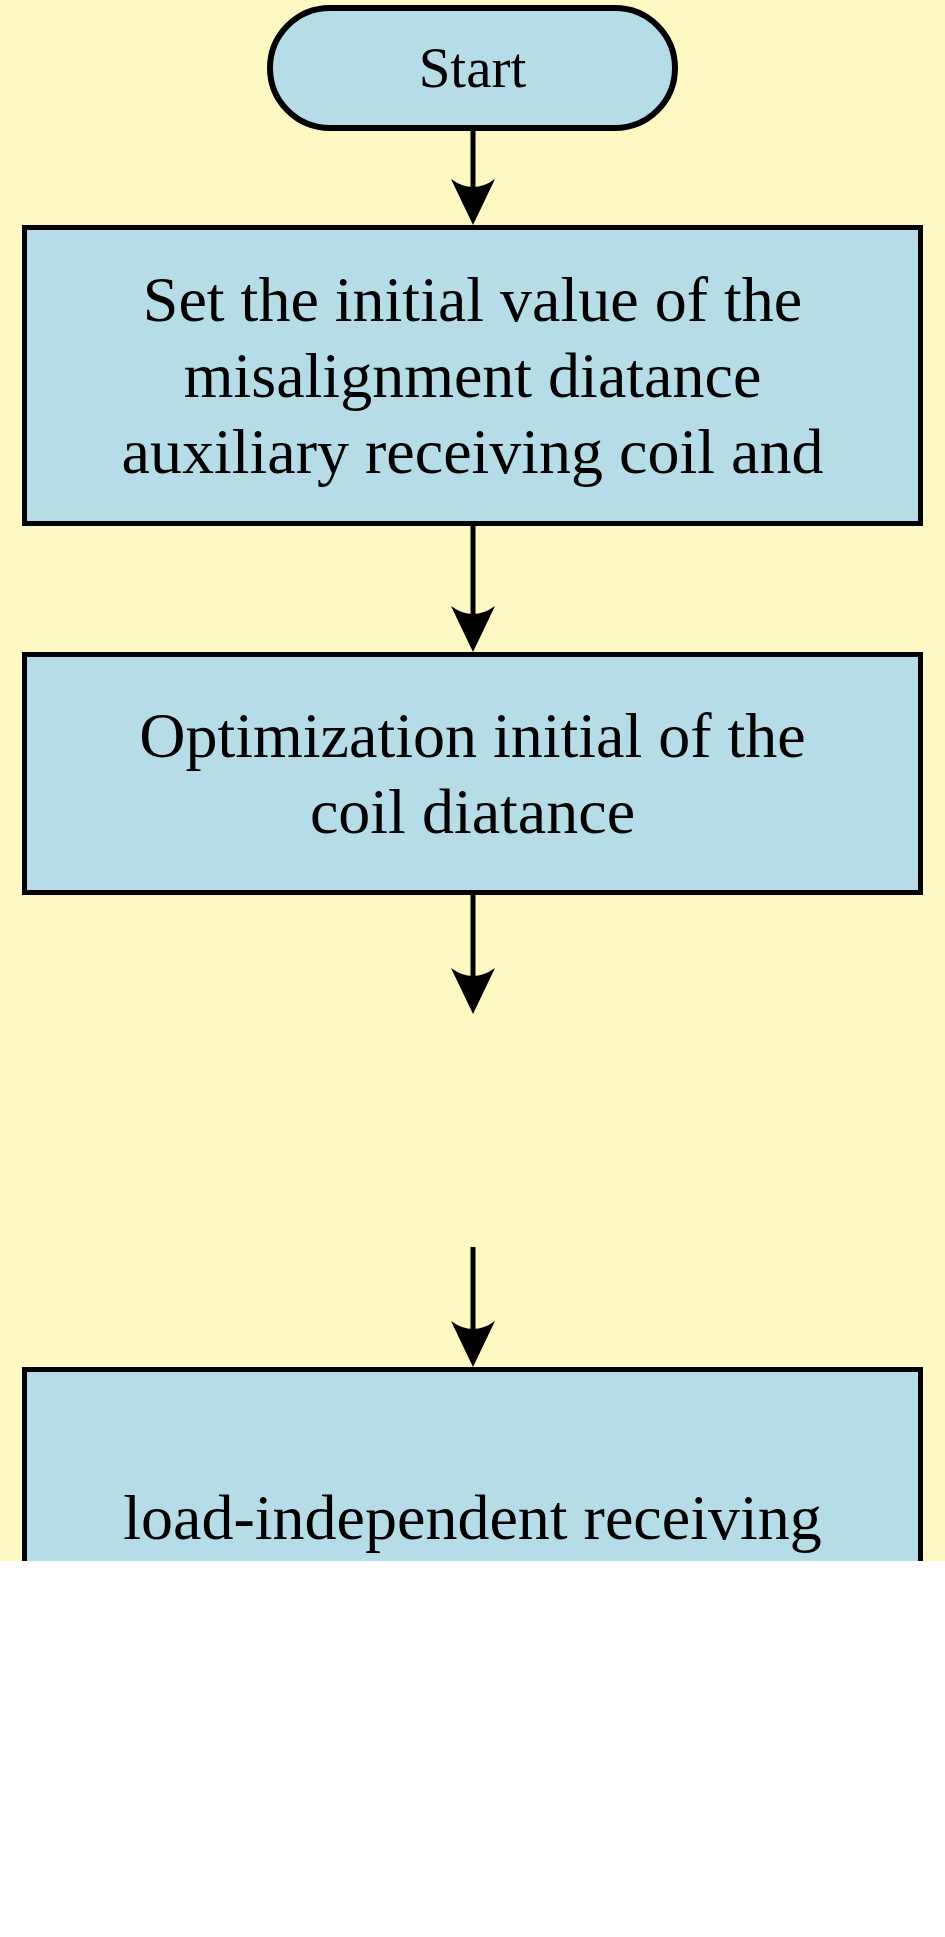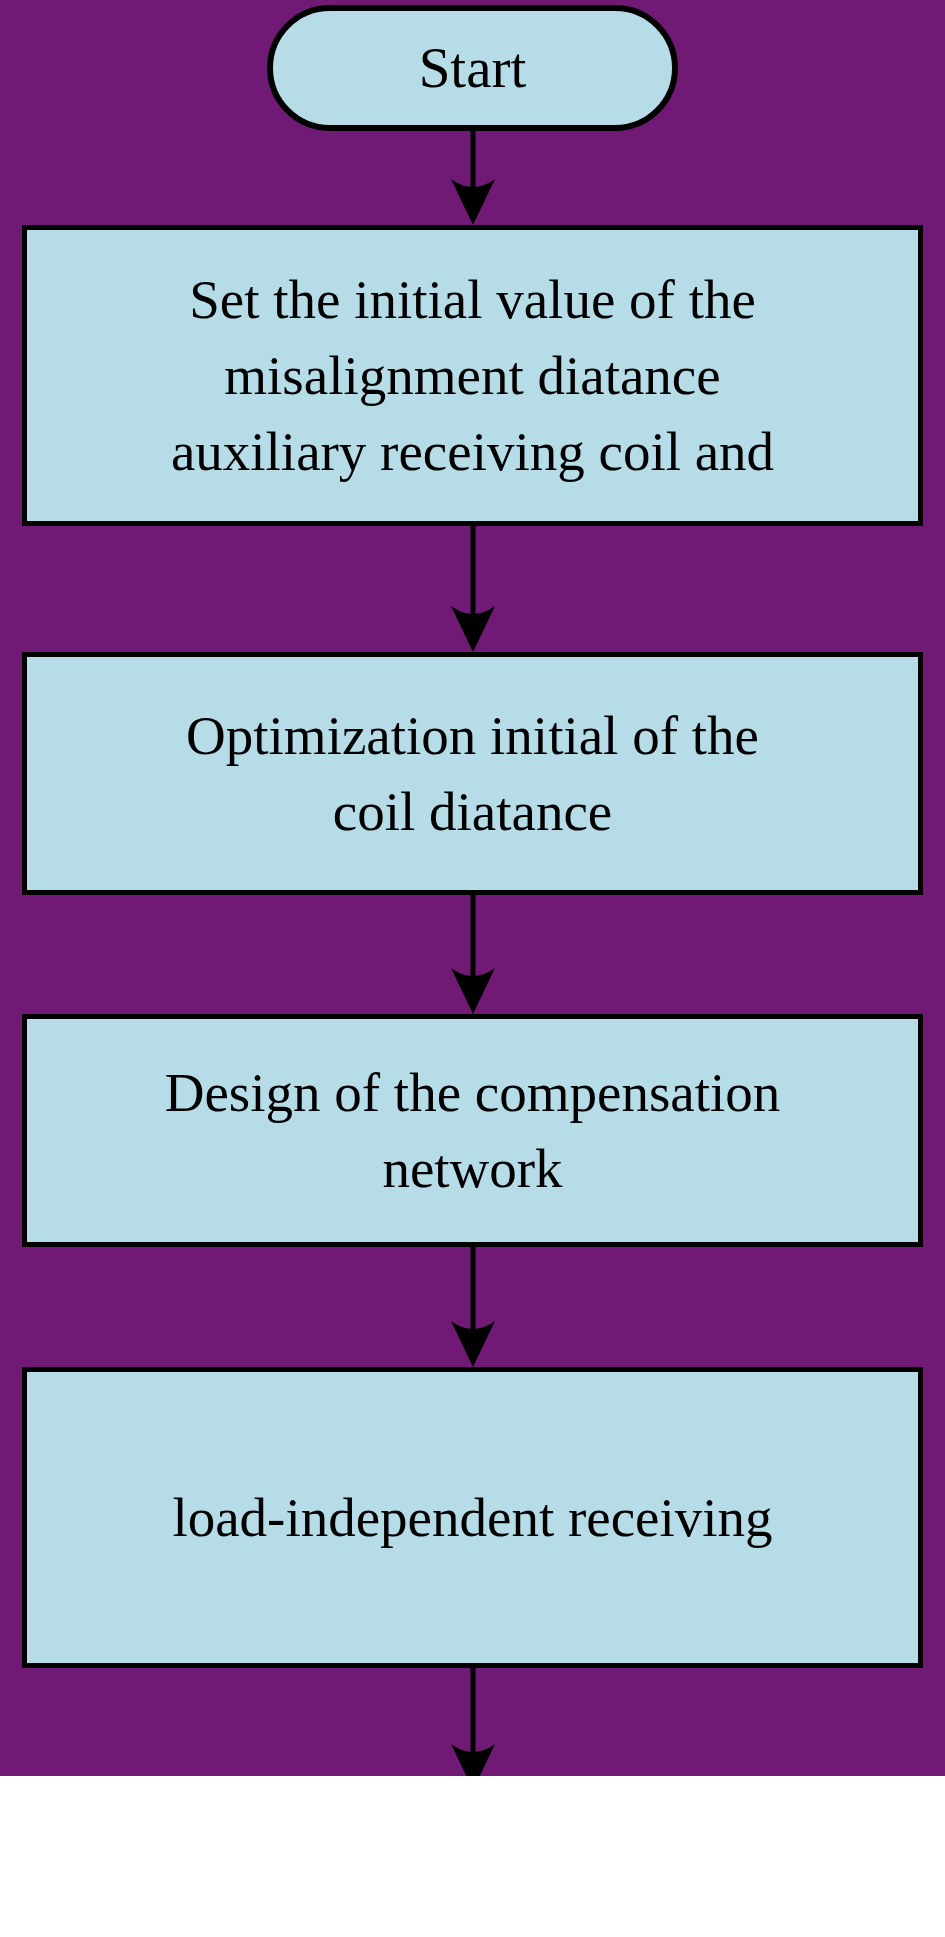--- a/index.html
+++ b/index.html
@@ -3,41 +3,41 @@
 <meta charset="utf-8">
 <style>
   html, body {
     margin: 0;
     padding: 0;
     background: #ffffff;
   }
   .canvas {
     position: relative;
     width: 945px;
-    height: 1776px;
-    background: #701a75;
+    height: 1561px;
+    background: #fef9c3;
     font-family: "Liberation Serif", "DejaVu Serif", serif;
     color: #000000;
     overflow: hidden;
     text-decoration: underline;
   }
   .node {
     position: absolute;
     box-sizing: border-box;
     background: #b5dce7;
     border: 5px solid #000000;
     display: flex;
     flex-direction: column;
     align-items: center;
     justify-content: center;
     text-align: center;
   }
   .node .line {
     display: block;
-    font-size: 55px;
+    font-size: 64px;
     line-height: 76px;
     white-space: nowrap;
   }
   .terminator {
     border-width: 6px;
     border-radius: 70px;
   }
   .terminator .line {
     font-size: 57px;
     line-height: 60px;
@@ -92,24 +92,20 @@
   <div class="node process" id="n-step2">
     <span class="line">Optimization initial of the</span>
     <span class="line">coil diatance</span>
   </div>
 
   <svg class="arrow" id="a3" viewBox="0 0 60 119">
     <line x1="30" y1="0" x2="30" y2="84"></line>
     <path d="M30,119 L8,73 Q30,89 52,73 Z"></path>
   </svg>
 
-  <div class="node process" id="n-step3">
-    <span class="line">Design of the compensation</span>
-    <span class="line">network</span>
-  </div>
 
   <svg class="arrow" id="a4" viewBox="0 0 60 120">
     <line x1="30" y1="0" x2="30" y2="85"></line>
     <path d="M30,120 L8,74 Q30,90 52,74 Z"></path>
   </svg>
 
   <div class="node process" id="n-step4">
     <span class="line">load-independent receiving</span>
   </div>
 

